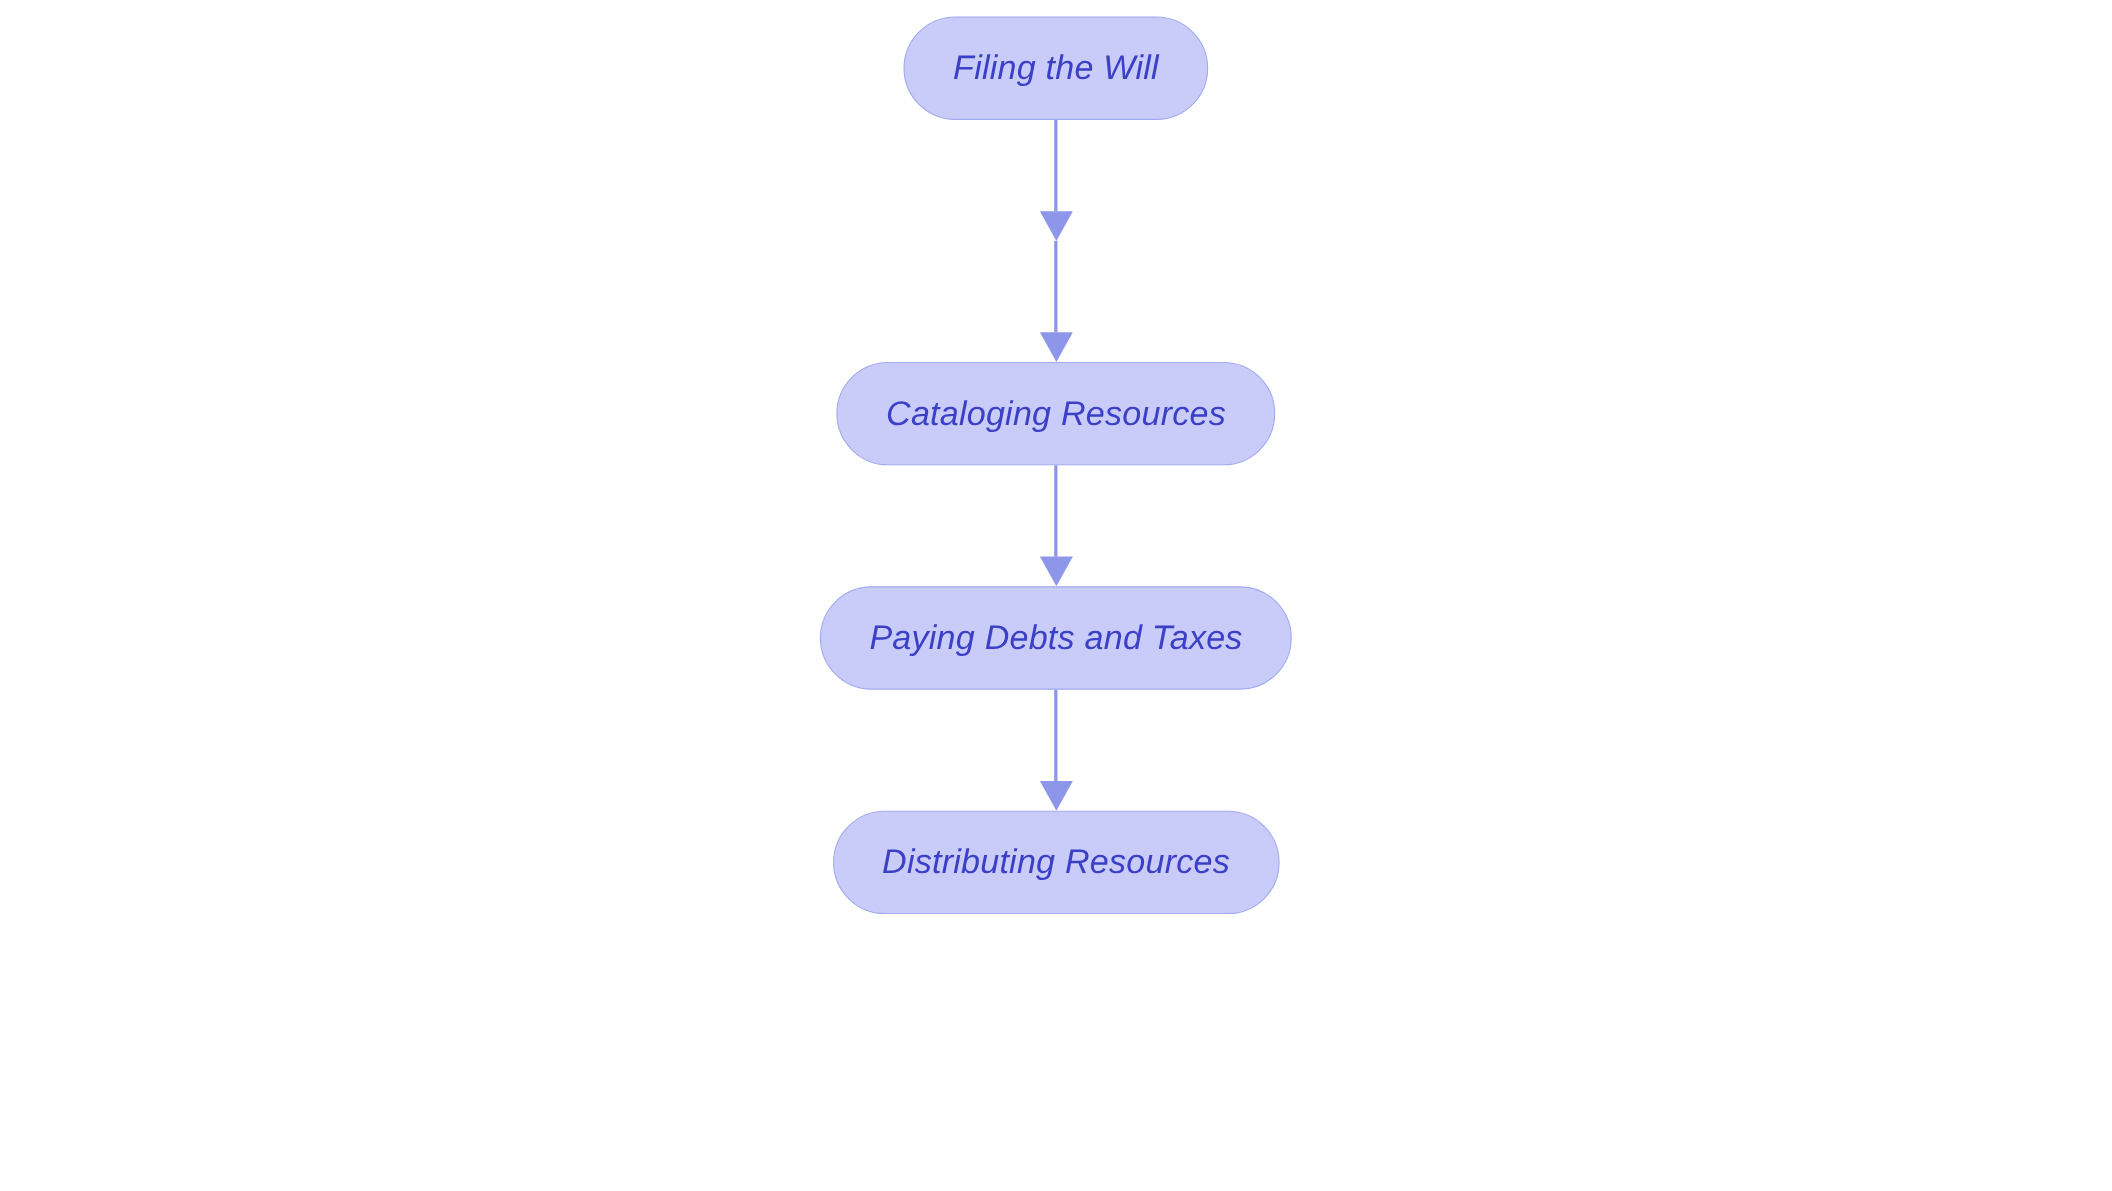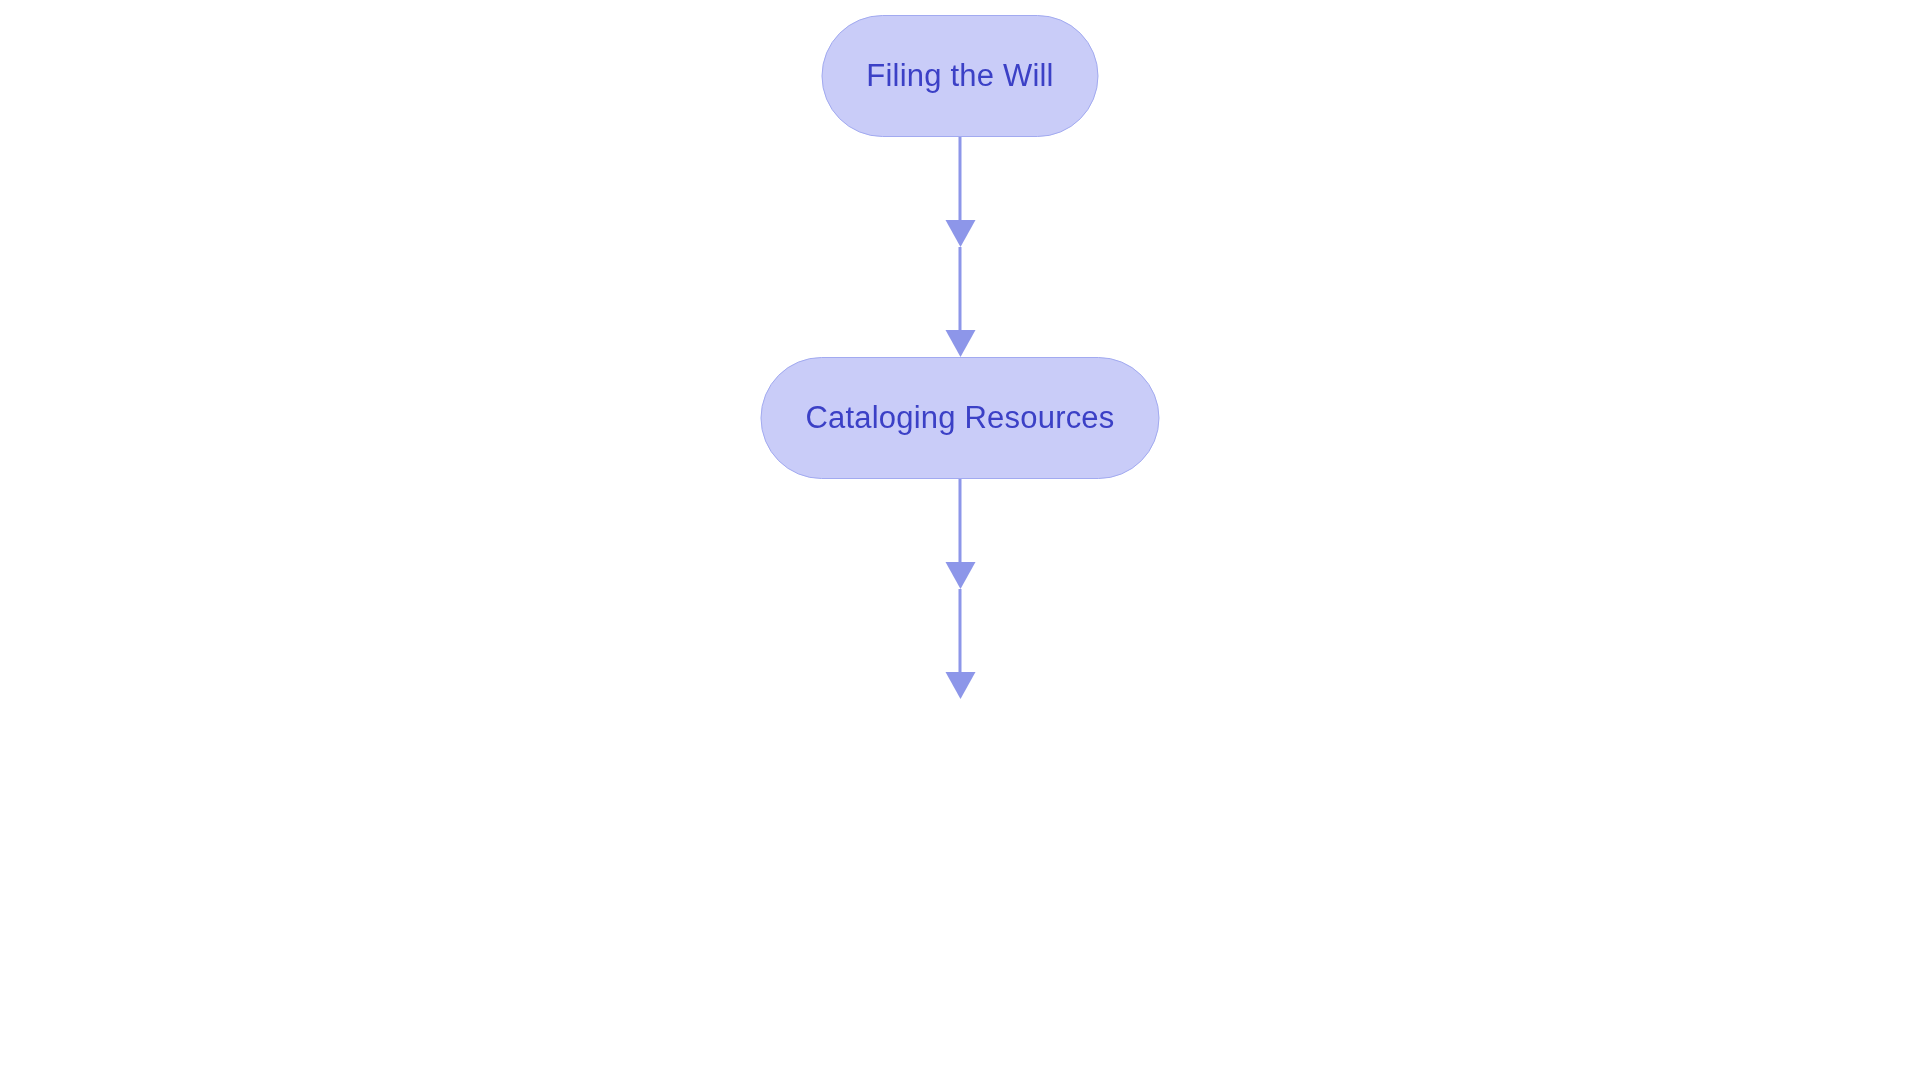--- a/index.html
+++ b/index.html
@@ -17,30 +17,31 @@
   .flowchart {
     position: absolute;
     top: 15px;
     left: 50%;
     transform: translateX(-50%);
     display: flex;
     flex-direction: column;
     align-items: center;
   }
   .node {
-    height: 122px;
+    height: 94px;
     border-radius: 61px;
     background: #c9ccf8;
     border: 1.5px solid #a2aaf0;
     box-sizing: border-box;
     display: flex;
     align-items: center;
     justify-content: center;
     padding: 0 44px;
     white-space: nowrap;
+    font-style: italic;
   }
   .node-label {
     font-size: 31px;
     color: #3b40c6;
     letter-spacing: 0.2px;
   }
   .arrow {
     height: 110px;
     width: 30px;
     display: flex;
@@ -82,20 +83,26 @@
 
   <div class="node">
     <span class="node-label">Cataloging Resources</span>
   </div>
 
   <div class="arrow">
     <div class="arrow-line"></div>
     <div class="arrow-head"></div>
   </div>
 
+  <div class="node">
+    <span class="node-label">Paying Debts and Taxes</span>
+  </div>
 
   <div class="arrow">
     <div class="arrow-line"></div>
     <div class="arrow-head"></div>
   </div>
 
+  <div class="node">
+    <span class="node-label">Distributing Resources</span>
+  </div>
 
 </div>
 
 </body></html>

